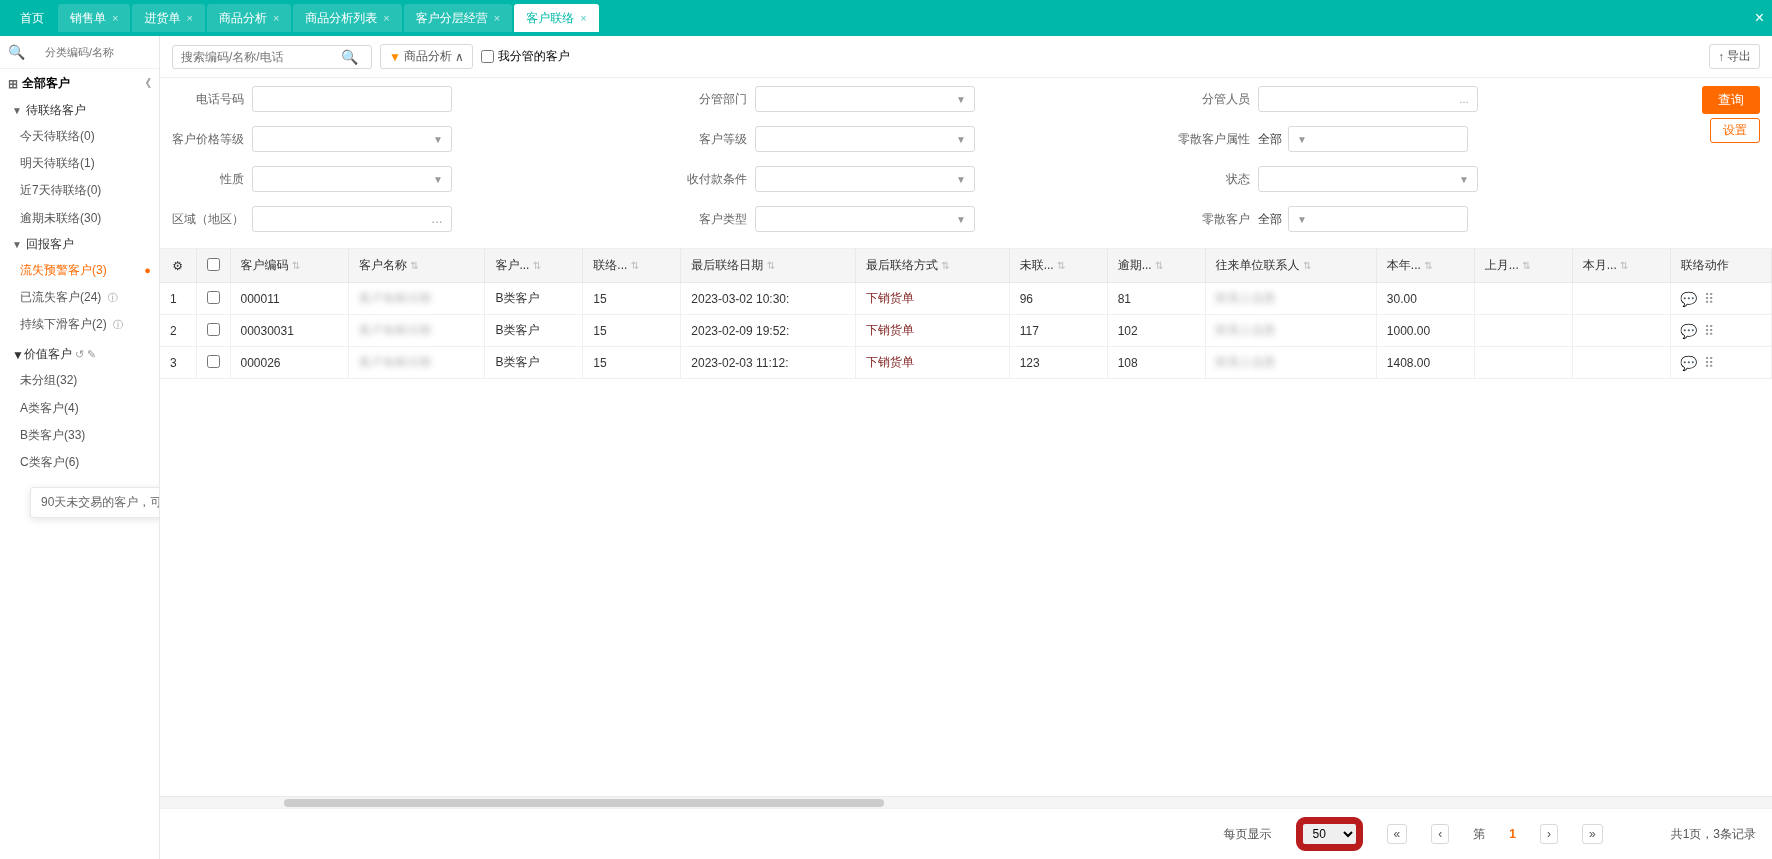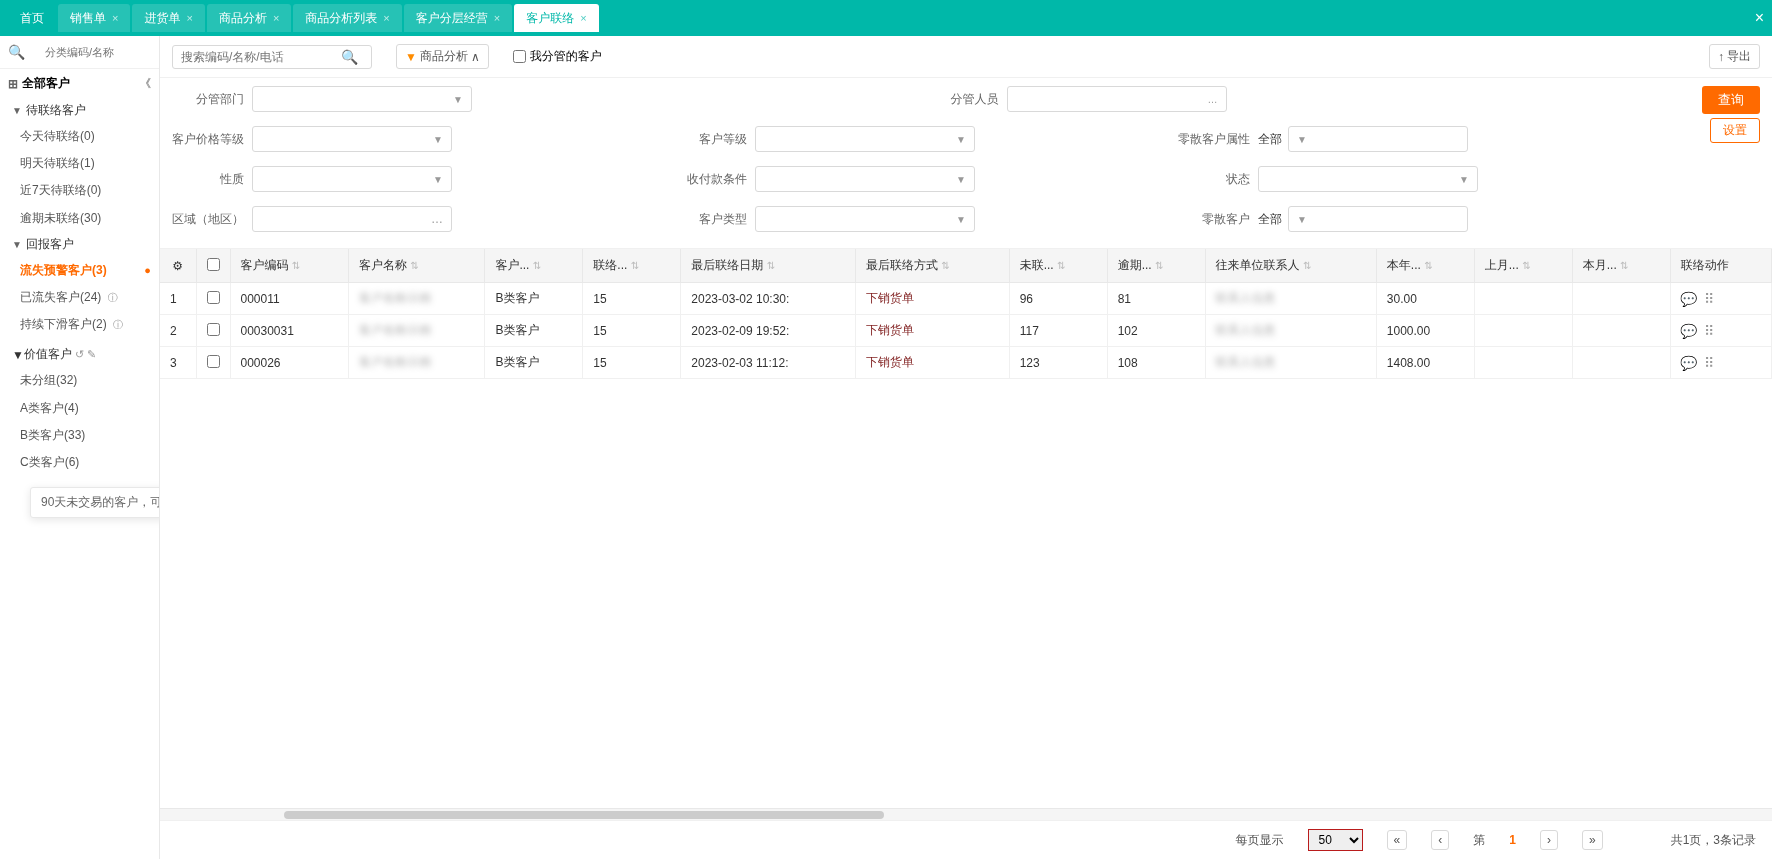--- a/index.html
+++ b/index.html
@@ -118,21 +118,21 @@
       color: #666;
     }
     .sidebar-item {
       padding: 4px 8px 4px 20px;
       color: #555;
       cursor: pointer;
       line-height: 1.6;
     }
     .sidebar-item.active {
       color: #ff6a00;
-      font-weight: 700;
+      font-weight: 400;
       justify-content: space-between;
     }
     .tooltip-box {
       position: absolute;
       background: #fff;
       border: 1px solid #e8e8e8;
       padding: 6px 10px;
       border-radius: 3px;
       color: #666;
       font-size: 12px;
@@ -172,21 +172,21 @@
       overflow: hidden;
       background: #fff;
     }
 
     
     .search-bar {
       display: flex;
       align-items: center;
       padding: 8px 12px;
       border-bottom: 1px solid #f0f0f0;
-      gap: 24px;
+      gap: 8px;
     }
     .search-input-wrap {
       display: flex;
       align-items: center;
       border: 1px solid #d9d9d9;
       border-radius: 3px;
       padding: 3px 8px;
       width: 200px;
     }
     .search-input-wrap input {
@@ -390,22 +390,22 @@
     .pagination {
       display: flex;
       align-items: center;
       justify-content: flex-end;
       padding: 8px 16px;
       border-top: 1px solid #f0f0f0;
       gap: 24px;
     }
     .page-size-label { color: #555; }
     .page-size-select {
-      border: 1px solid #b91c1c;
-      border-radius: 0;
+      border: 7px solid #b91c1c;
+      border-radius: 9px;
       padding: 2px 6px;
       font-size: 12px;
       cursor: pointer;
     }
     .page-btn {
       border: 1px solid #d9d9d9;
       background: white;
       border-radius: 3px;
       padding: 2px 6px;
       cursor: pointer;
@@ -574,20 +574,24 @@
         </button>
       </div>
     </div>
 
     <div class="filter-panel">
 
       <div style="display:flex;align-items:flex-start;gap:0;">
         <div style="flex:1;display:flex;flex-direction:column;gap:6px;">
 
           <div class="filter-row">
+            <div class="filter-field">
+              <span class="filter-label">电话号码</span>
+              <input type="text" class="filter-input" style="max-width: 200px;">
+            </div>
             <div class="filter-field">
               <span class="filter-label">分管部门</span>
               <div class="filter-select" style="max-width:220px;">
                 <span></span>
                 <span class="chevron">▼</span>
               </div>
             </div>
             <div class="filter-field">
               <span class="filter-label">分管人员</span>
               <div class="filter-select" style="max-width:220px;">

